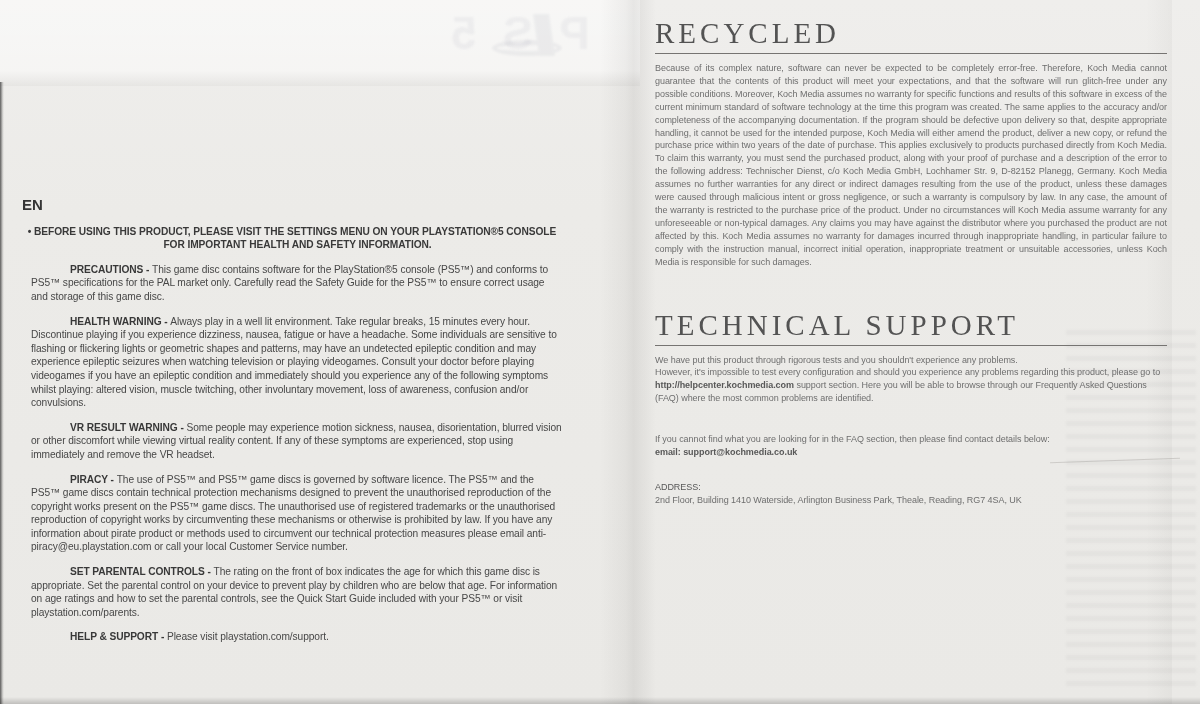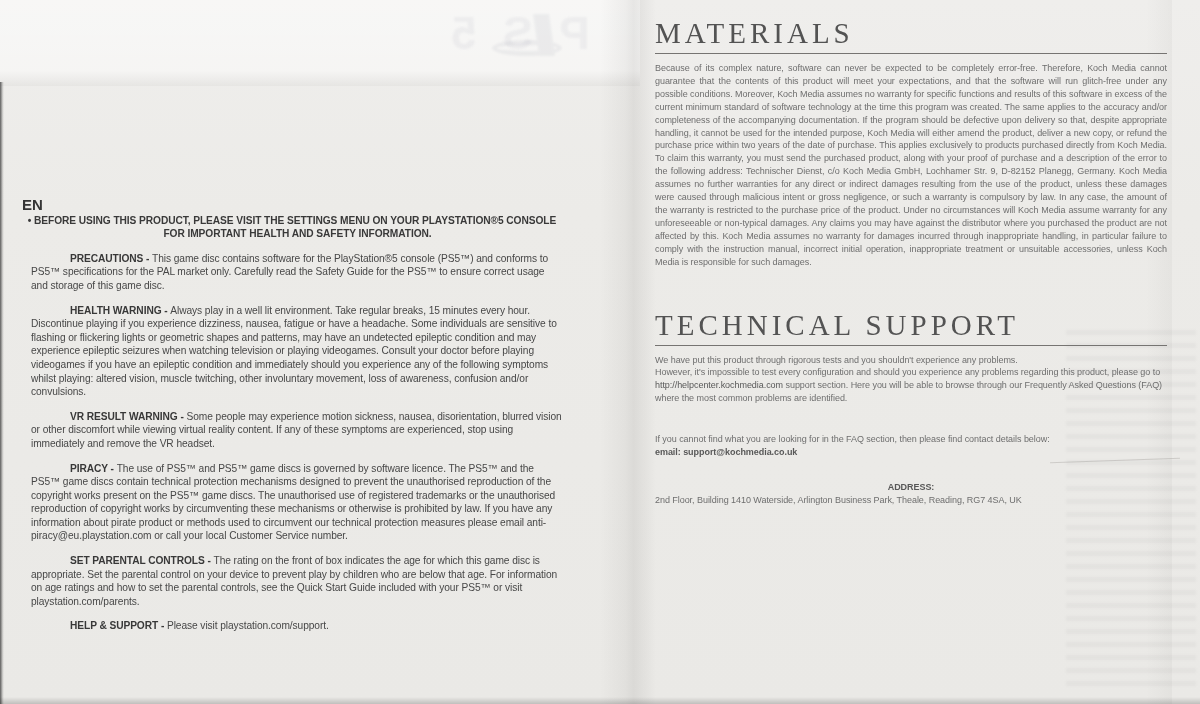--- a/index.html
+++ b/index.html
@@ -43,46 +43,46 @@
   
   .bleed-text { position: absolute; right: 4px; top: 330px; width: 130px; height: 360px;
     background: repeating-linear-gradient(180deg, rgba(110,108,112,0.05) 0 5px, transparent 5px 13px);
     filter: blur(1.2px); }
 
   
   .left-page {
     position: absolute; left: 22px; top: 198px; width: 540px;
     color: #474747; font-size: 10.2px; line-height: 13.6px; letter-spacing: -0.08px;
   }
-  .lang-label { font-size: 15px; font-weight: bold; color: #353535; margin-bottom: 2px; letter-spacing: 0; }
+  .lang-label { font-size: 15px; font-weight: bold; color: #353535; margin-bottom: 13px; letter-spacing: 0; }
   .notice { font-weight: bold; color: #393939; padding-left: 11px; text-indent: -11px; margin-bottom: 11px; text-align: center; }
   .notice .bullet { display: inline; }
   .manual-section { padding-left: 9px; text-indent: -9px; margin-bottom: 11px; }
   .manual-section .sec-label { font-weight: bold; color: #383838; padding-left: 48px; }
   .bottom-notice { margin-bottom: 0; }
 
   
   .right-page {
     position: absolute; left: 655px; top: 0; width: 512px;
     color: #6e6e6e; font-size: 9px; line-height: 12.9px; letter-spacing: -0.05px;
   }
   .serif-title {
     font-family: "Liberation Serif", serif; font-weight: 400;
     font-size: 29px; letter-spacing: 4px; color: #535353; line-height: 1;
   }
   .heading-rule { height: 1px; background: #767472; margin-top: 5px; margin-bottom: 8px; }
   .warranty-block { margin-top: 19px; }
   .warranty-body { text-align: justify; }
   .tech-block { margin-top: 42px; }
   .tech-intro { }
-  .bold-inline { font-weight: normal; color: #585858; }
+  .bold-inline { font-weight: bold; color: #585858; }
   .contact-line { margin-top: 28px; }
   .contact-email { font-weight: bold; color: #585858; }
   .address-block { margin-top: 22px; }
-  .address-label { font-weight: bold; color: #585858; text-align: center; }
+  .address-label { font-weight: normal; color: #585858; }
 </style>
 </head>
 <body>
 
 <div class="scan">
 
   <div class="top-light-band"></div>
   <div class="watermark">PS5</div>
   <div class="watermark-logo">
     <div class="p-bar"></div>
@@ -112,21 +112,21 @@
     <div class="manual-section"><span class="sec-label">SET PARENTAL CONTROLS - </span><span>The rating on the front of box indicates the age for which this game disc is appropriate. Set the parental control on your device to prevent play by children who are below that age. For information on age ratings and how to set the parental controls, see the Quick Start Guide included with your PS5™ or visit playstation.com/parents.</span></div>
 
     <div class="manual-section"><span class="sec-label">HELP &amp; SUPPORT - </span><span>Please visit playstation.com/support.</span></div>
 
 
   </div>
 
   <div class="right-page">
 
     <div class="warranty-block">
-      <div class="serif-title">MATERIALS</div>
+      <div class="serif-title">RECYCLED</div>
       <div class="heading-rule"></div>
       <div class="warranty-body">Because of its complex nature, software can never be expected to be completely error-free. Therefore, Koch Media cannot guarantee that the contents of this product will meet your expectations, and that the software will run glitch-free under any possible conditions. Moreover, Koch Media assumes no warranty for specific functions and results of this software in excess of the current minimum standard of software technology at the time this program was created. The same applies to the accuracy and/or completeness of the accompanying documentation. If the program should be defective upon delivery so that, despite appropriate handling, it cannot be used for the intended purpose, Koch Media will either amend the product, deliver a new copy, or refund the purchase price within two years of the date of purchase. This applies exclusively to products purchased directly from Koch Media. To claim this warranty, you must send the purchased product, along with your proof of purchase and a description of the error to the following address: Technischer Dienst, c/o Koch Media GmbH, Lochhamer Str. 9, D-82152 Planegg, Germany. Koch Media assumes no further warranties for any direct or indirect damages resulting from the use of the product, unless these damages were caused through malicious intent or gross negligence, or such a warranty is compulsory by law. In any case, the amount of the warranty is restricted to the purchase price of the product. Under no circumstances will Koch Media assume warranty for any unforeseeable or non-typical damages. Any claims you may have against the distributor where you purchased the product are not affected by this. Koch Media assumes no warranty for damages incurred through inappropriate handling, in particular failure to comply with the instruction manual, incorrect initial operation, inappropriate treatment or unsuitable accessories, unless Koch Media is responsible for such damages.</div>
     </div>
 
     <div class="tech-block">
       <div class="serif-title">TECHNICAL SUPPORT</div>
       <div class="heading-rule"></div>
 
       <div class="tech-intro">
         <div>We have put this product through rigorous tests and you shouldn't experience any problems.</div>

